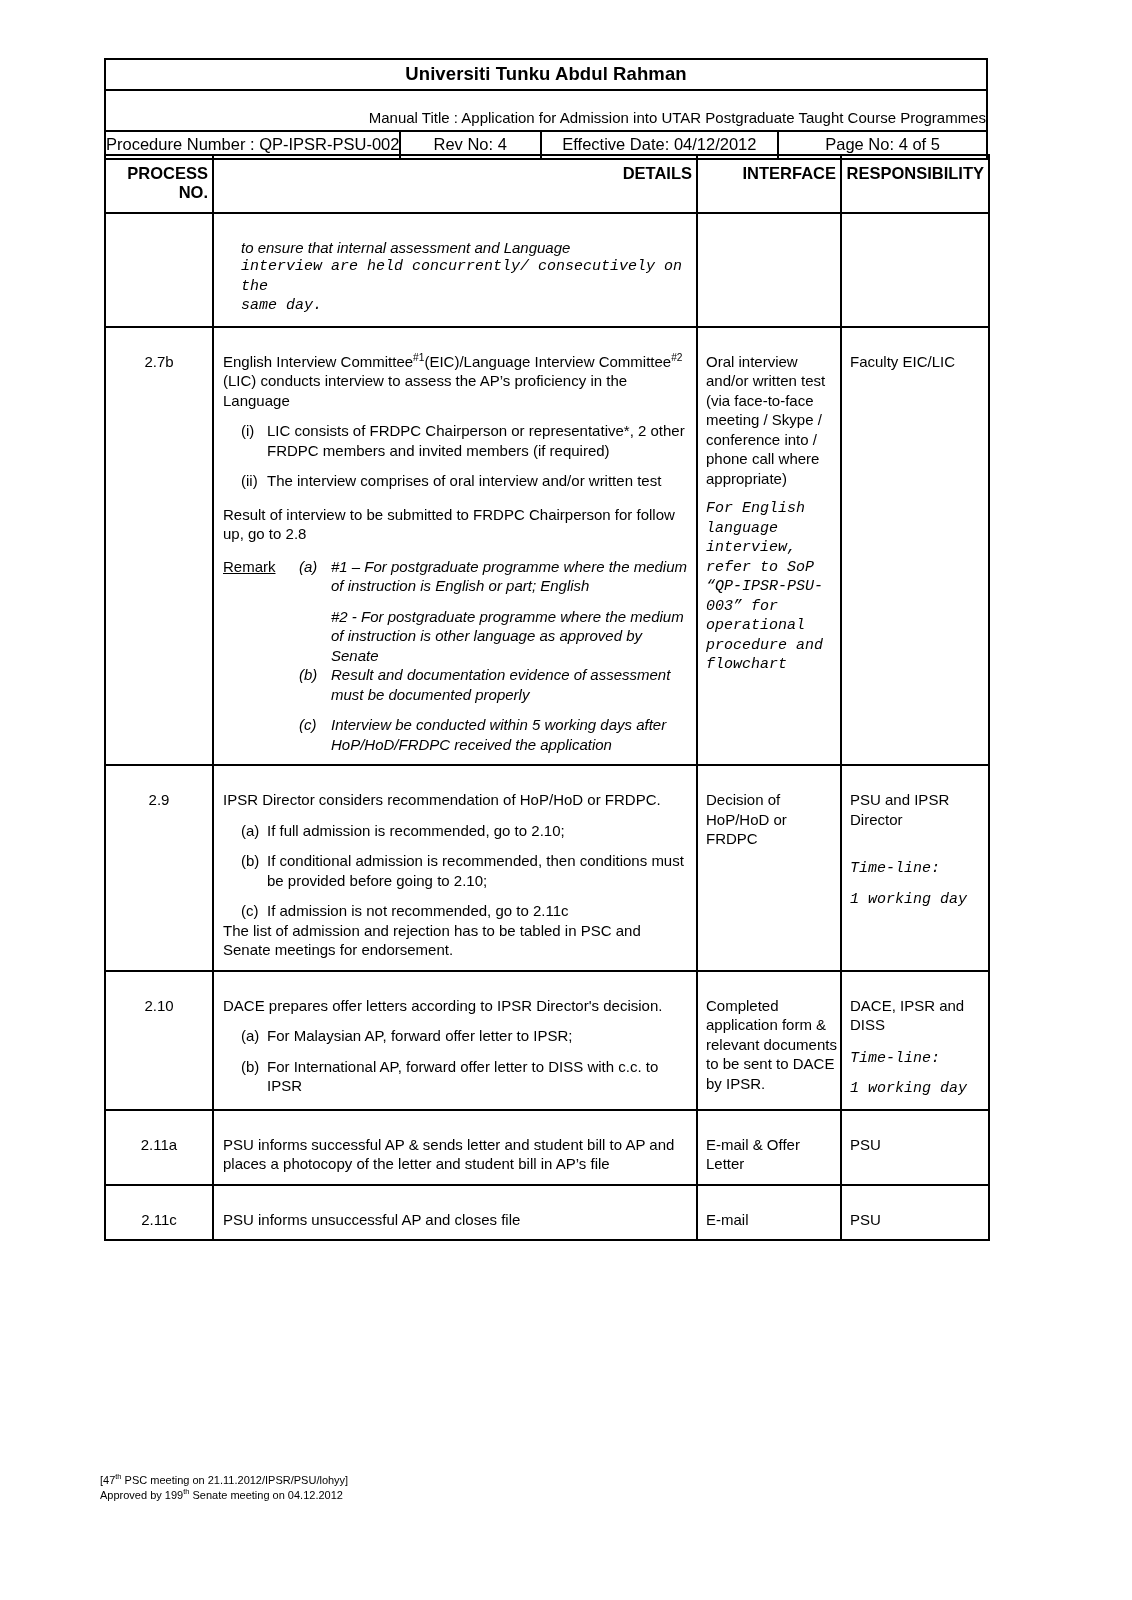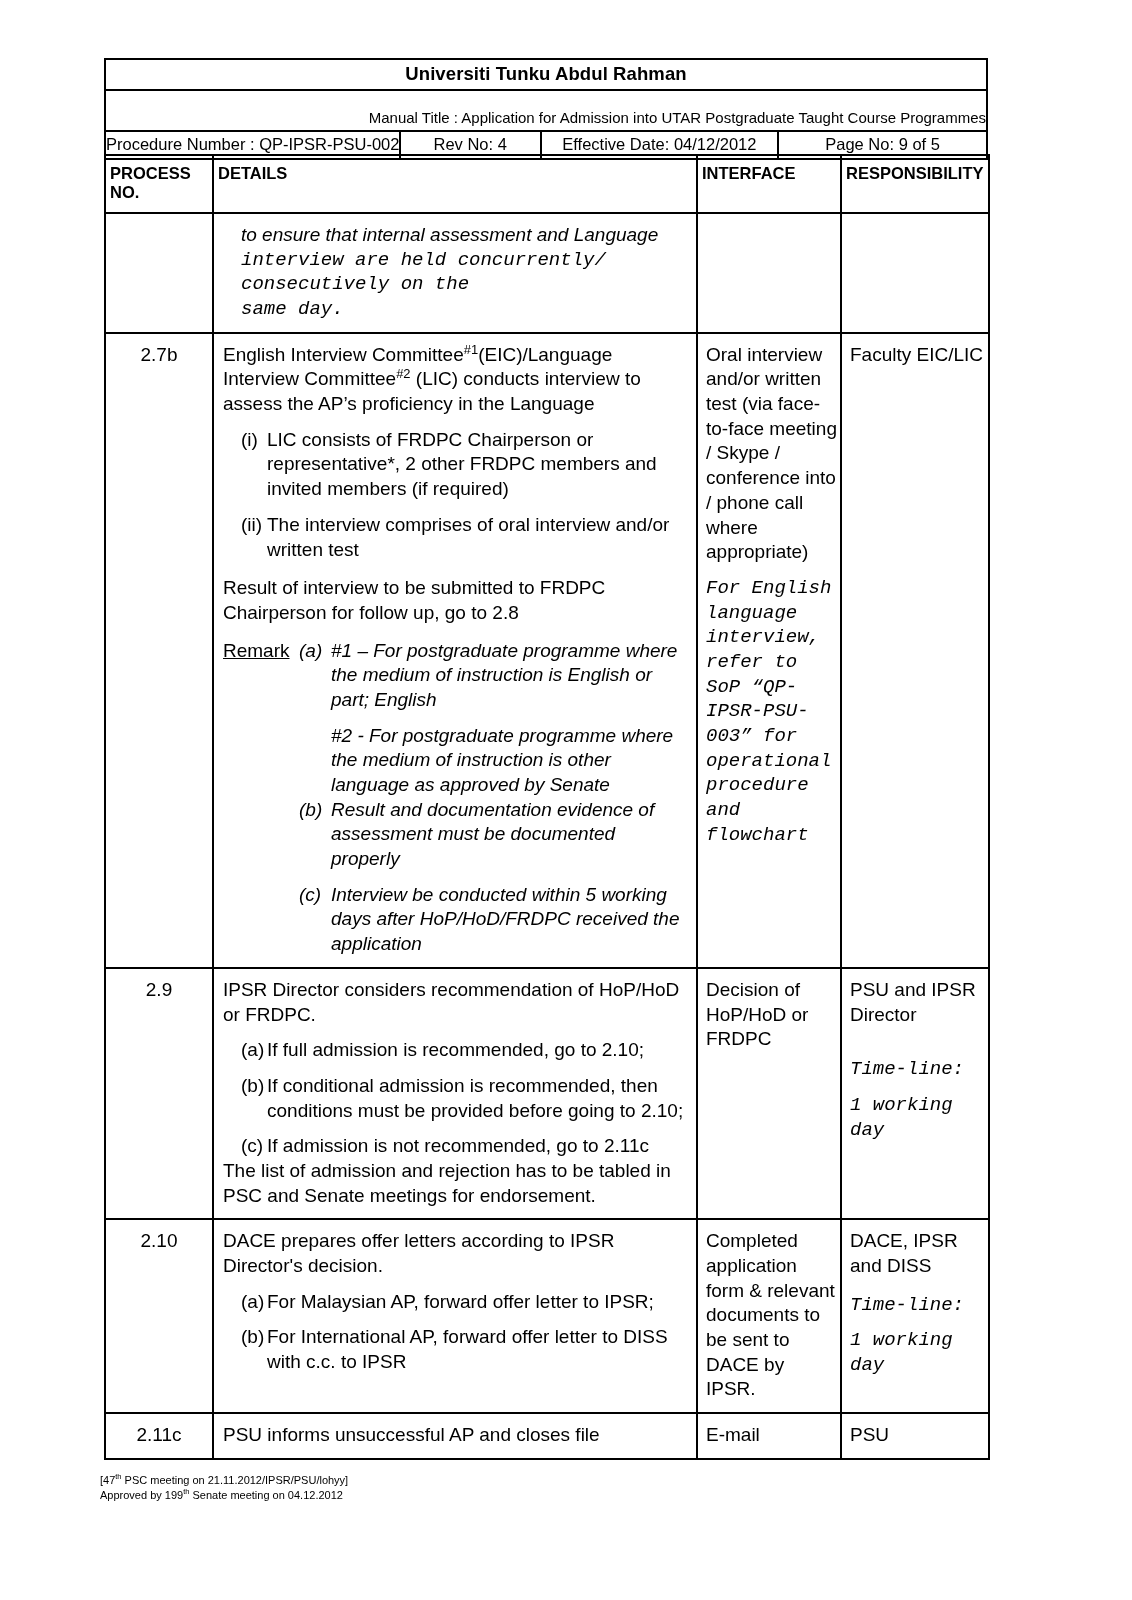--- a/index.html
+++ b/index.html
@@ -78,30 +78,30 @@
   .proc-table col.c2 { width: 484px; }
   .proc-table col.c3 { width: 144px; }
   .proc-table col.c4 { width: 148px; }
 
   .proc-table th, .proc-table td {
     border: 2px solid #000;
     vertical-align: top;
     box-sizing: border-box;
   }
   .proc-table th {
-    text-align: left;
+    text-align: right;
     font-weight: bold;
     font-size: 16.5px;
     padding: 8px 4px 9px 4px;
     line-height: 1.18;
   }
   .proc-table td {
-    font-size: 19px;
+    font-size: 15px;
     line-height: 1.30;
-    padding: 9px 8px 10px 9px;
+    padding: 24px 8px 10px 9px;
   }
   td.num {
     text-align: center;
     padding-left: 4px;
     padding-right: 4px;
   }
   td.iface, td.resp {
     padding-left: 8px;
     padding-right: 3px;
   }
@@ -166,21 +166,21 @@
     <div class="hrow">
       <div class="doc-title">Universiti Tunku Abdul Rahman</div>
     </div>
     <div class="hrow">
       <div class="doc-subtitle">Manual Title : Application for Admission into UTAR Postgraduate Taught Course Programmes</div>
     </div>
     <div class="hrow last">
       <div class="meta-cell mc1">Procedure Number :  QP-IPSR-PSU-002</div>
       <div class="meta-cell mc2">Rev No:  4</div>
       <div class="meta-cell mc3">Effective Date:  04/12/2012</div>
-      <div class="meta-cell mc4">Page No: 9 of 5</div>
+      <div class="meta-cell mc4">Page No: 4 of 5</div>
     </div>
   </div>
 
   <table class="proc-table">
     <colgroup>
       <col class="c1">
         <col class="c2">
         <col class="c3">
         <col class="c4">
     </colgroup>
@@ -290,20 +290,26 @@
           </div>
         </td>
         <td class="iface">Completed application form &amp;  relevant documents to be sent to DACE by IPSR.</td>
         <td class="resp">
           <div class="p">DACE, IPSR and DISS</div>
           <div class="p ital" style="margin-top:14px">Time-line:</div>
           <div class="p ital tight">1 working day</div>
         </td>
       </tr>
 
+      <tr>
+        <td class="num">2.11a</td>
+        <td class="details">PSU informs successful  AP &amp;  sends letter and student bill  to AP and places a photocopy of the letter and student bill in AP’s file</td>
+        <td class="iface">E-mail &amp; Offer Letter</td>
+        <td class="resp">PSU</td>
+      </tr>
 
 
       <tr>
         <td class="num">2.11c</td>
         <td class="details">PSU informs unsuccessful AP and closes file</td>
         <td class="iface">E-mail</td>
         <td class="resp">PSU</td>
       </tr>
 
     </tbody>

